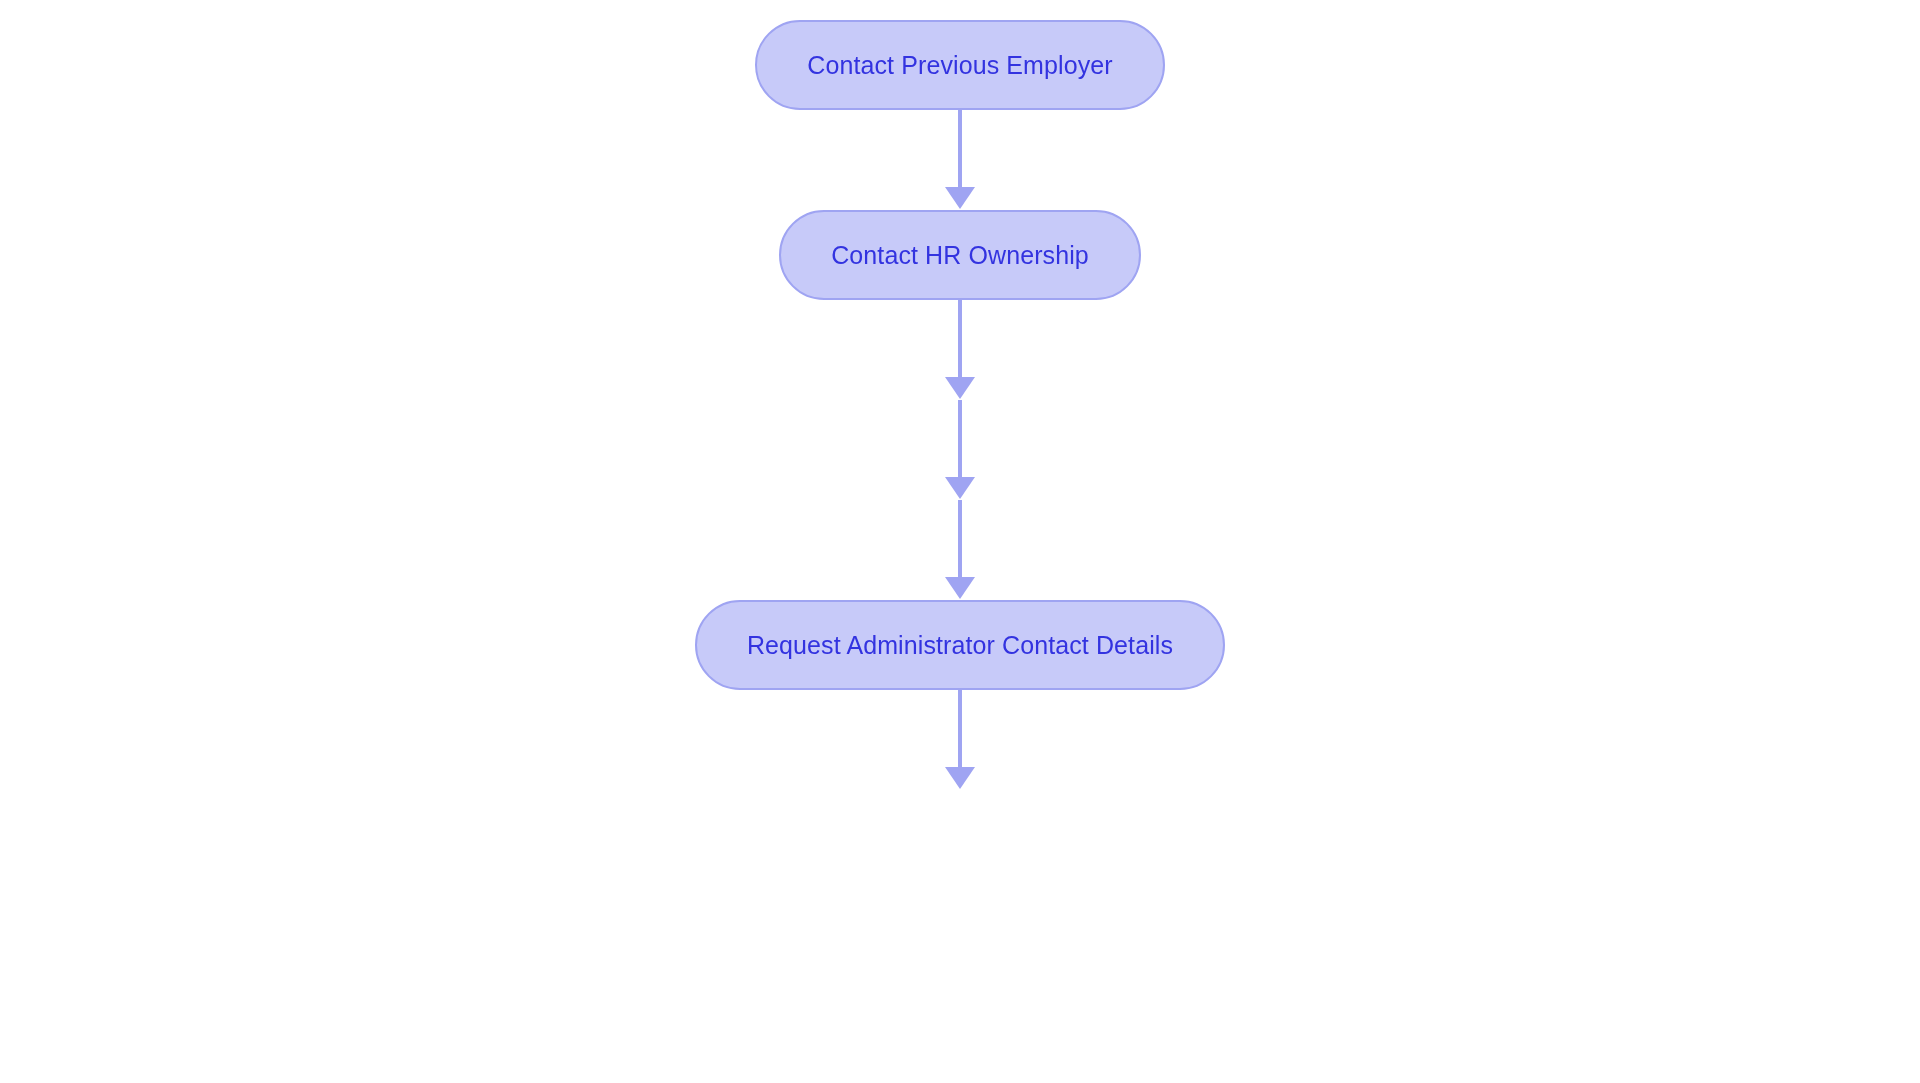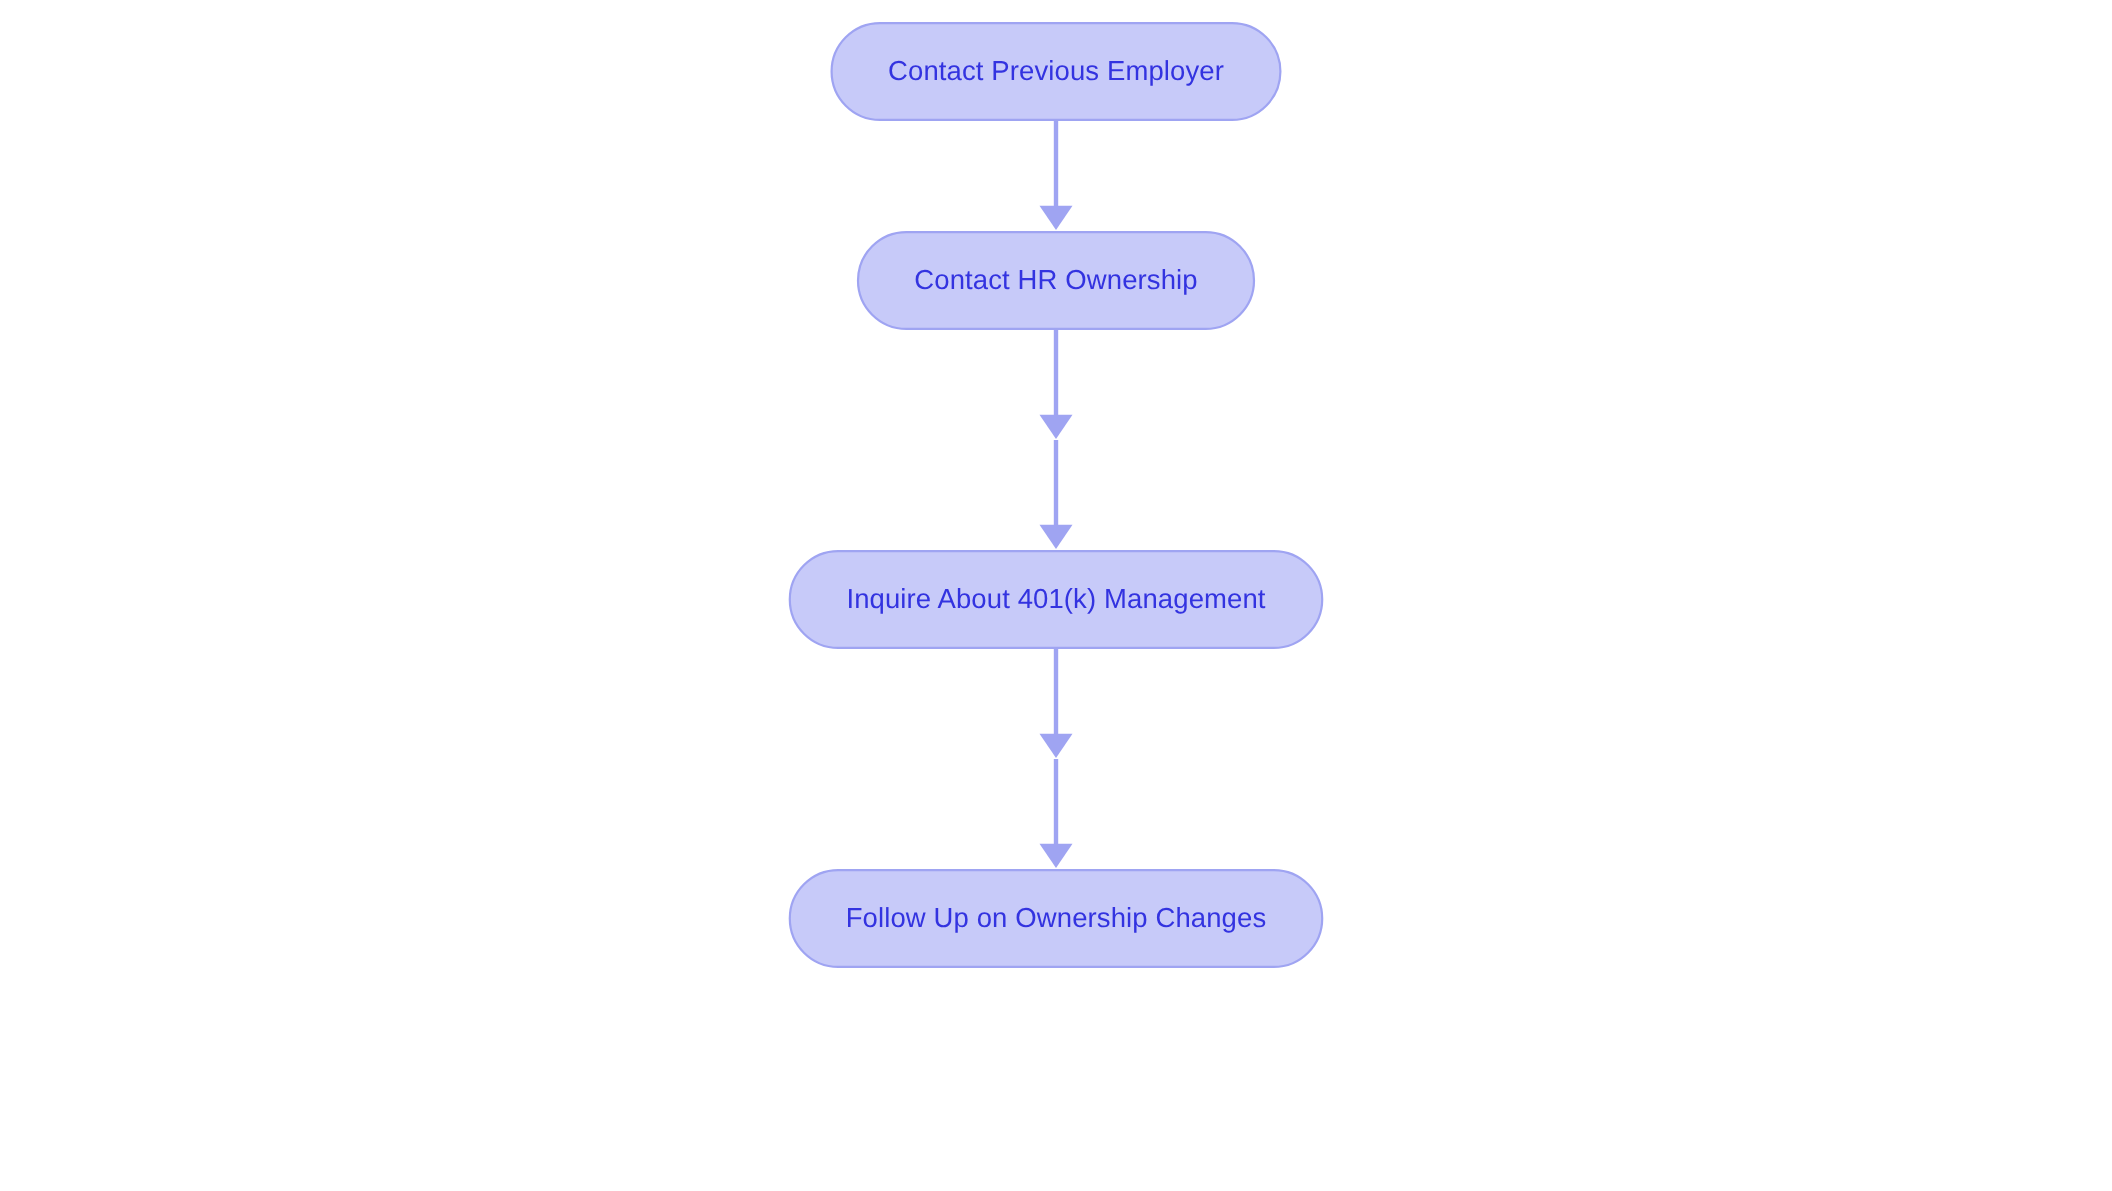--- a/index.html
+++ b/index.html
@@ -113,33 +113,30 @@
       <div class="connector-line"></div>
       <div class="connector-head"></div>
     </div>
 
 
     <div class="connector">
       <div class="connector-line"></div>
       <div class="connector-head"></div>
     </div>
 
+
+    <div class="connector">
+      <div class="connector-line"></div>
+      <div class="connector-head"></div>
+    </div>
+
     <div class="node">
-      <span class="node-label">Inquire About 401(k) Management</span>
+      <span class="node-label">Request Administrator Contact Details</span>
     </div>
 
     <div class="connector">
       <div class="connector-line"></div>
       <div class="connector-head"></div>
     </div>
 
 
-    <div class="connector">
-      <div class="connector-line"></div>
-      <div class="connector-head"></div>
-    </div>
-
-    <div class="node">
-      <span class="node-label">Follow Up on Ownership Changes</span>
-    </div>
-
   </div>
 </div>
 
 </body></html>

